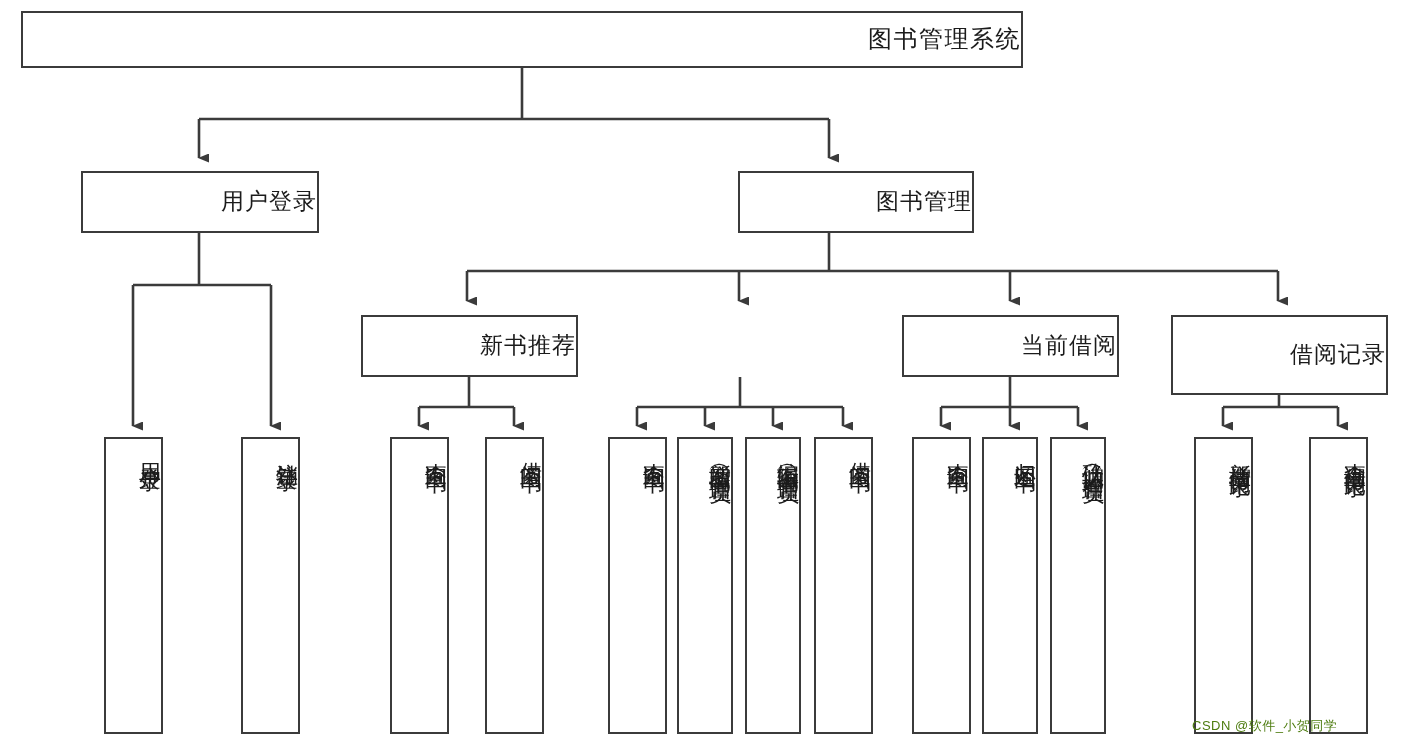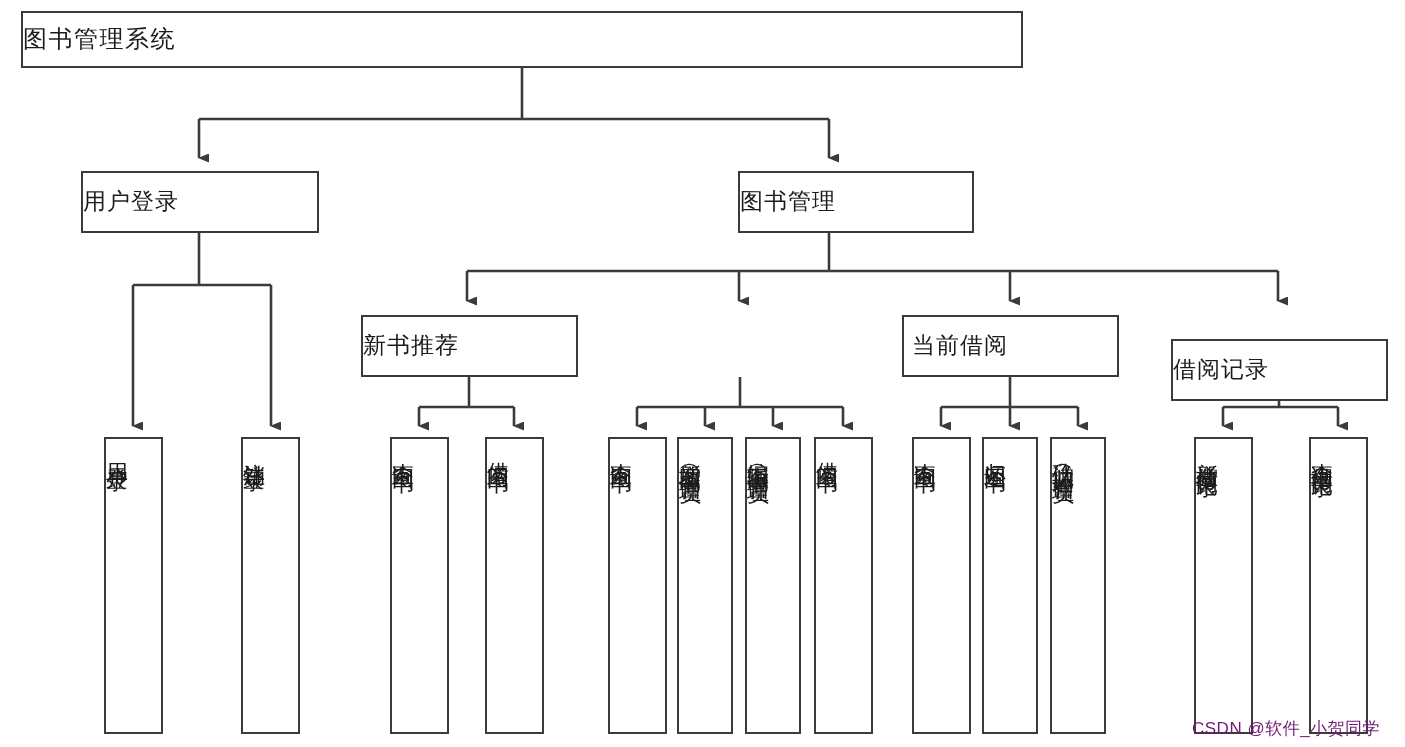--- a/index.html
+++ b/index.html
@@ -26,21 +26,21 @@
     height: 747px;
     pointer-events: none;
   }
   .node {
     position: absolute;
     box-sizing: border-box;
     border: 2.5px solid #3b3b3b;
     background: #ffffff;
     display: flex;
     align-items: center;
-    justify-content: flex-start;
+    justify-content: flex-end;
     color: #1b1b1b;
   }
   .node-label {
     display: block;
     text-align: center;
     line-height: 1.18;
     white-space: nowrap;
   }
   
   .node.h .node-label {
@@ -59,22 +59,22 @@
   .node.v .node-label {
     writing-mode: vertical-rl;
     text-orientation: upright;
     font-size: 22px;
     letter-spacing: 3px;
     line-height: 1;
     white-space: pre;
   }
   .watermark {
     position: absolute;
-    font-size: 17px;
-    color: #701a75;
+    font-size: 13px;
+    color: #4d7c0f;
     letter-spacing: 0.5px;
     white-space: nowrap;
     user-select: none;
   }
 </style>
 </head>
 <body>
 
 <div id="canvas">
 
@@ -138,21 +138,21 @@
   <div class="node h" style="left:738px; top:171px; width:236px; height:62px;">
     <span class="node-label">图书管理</span>
   </div>
 
   <div class="node h" style="left:361px; top:315px; width:217px; height:62px;">
     <span class="node-label">新书推荐</span>
   </div>
   <div class="node h" style="left:902px; top:315px; width:217px; height:62px;padding-left:8px;">
     <span class="node-label">当前借阅</span>
   </div>
-  <div class="node h" style="left:1171px; top:315px; width:217px; height:62px;margin-top:24px;">
+  <div class="node h" style="left:1171px; top:315px; width:217px; height:80px;">
     <span class="node-label">借阅记录</span>
   </div>
 
   <div class="node v" style="left:104px; top:437px; width:59px; height:297px;">
     <span class="node-label">用户登录</span>
   </div>
   <div class="node v" style="left:241px; top:437px; width:59px; height:297px;">
     <span class="node-label">注销登录</span>
   </div>
 

